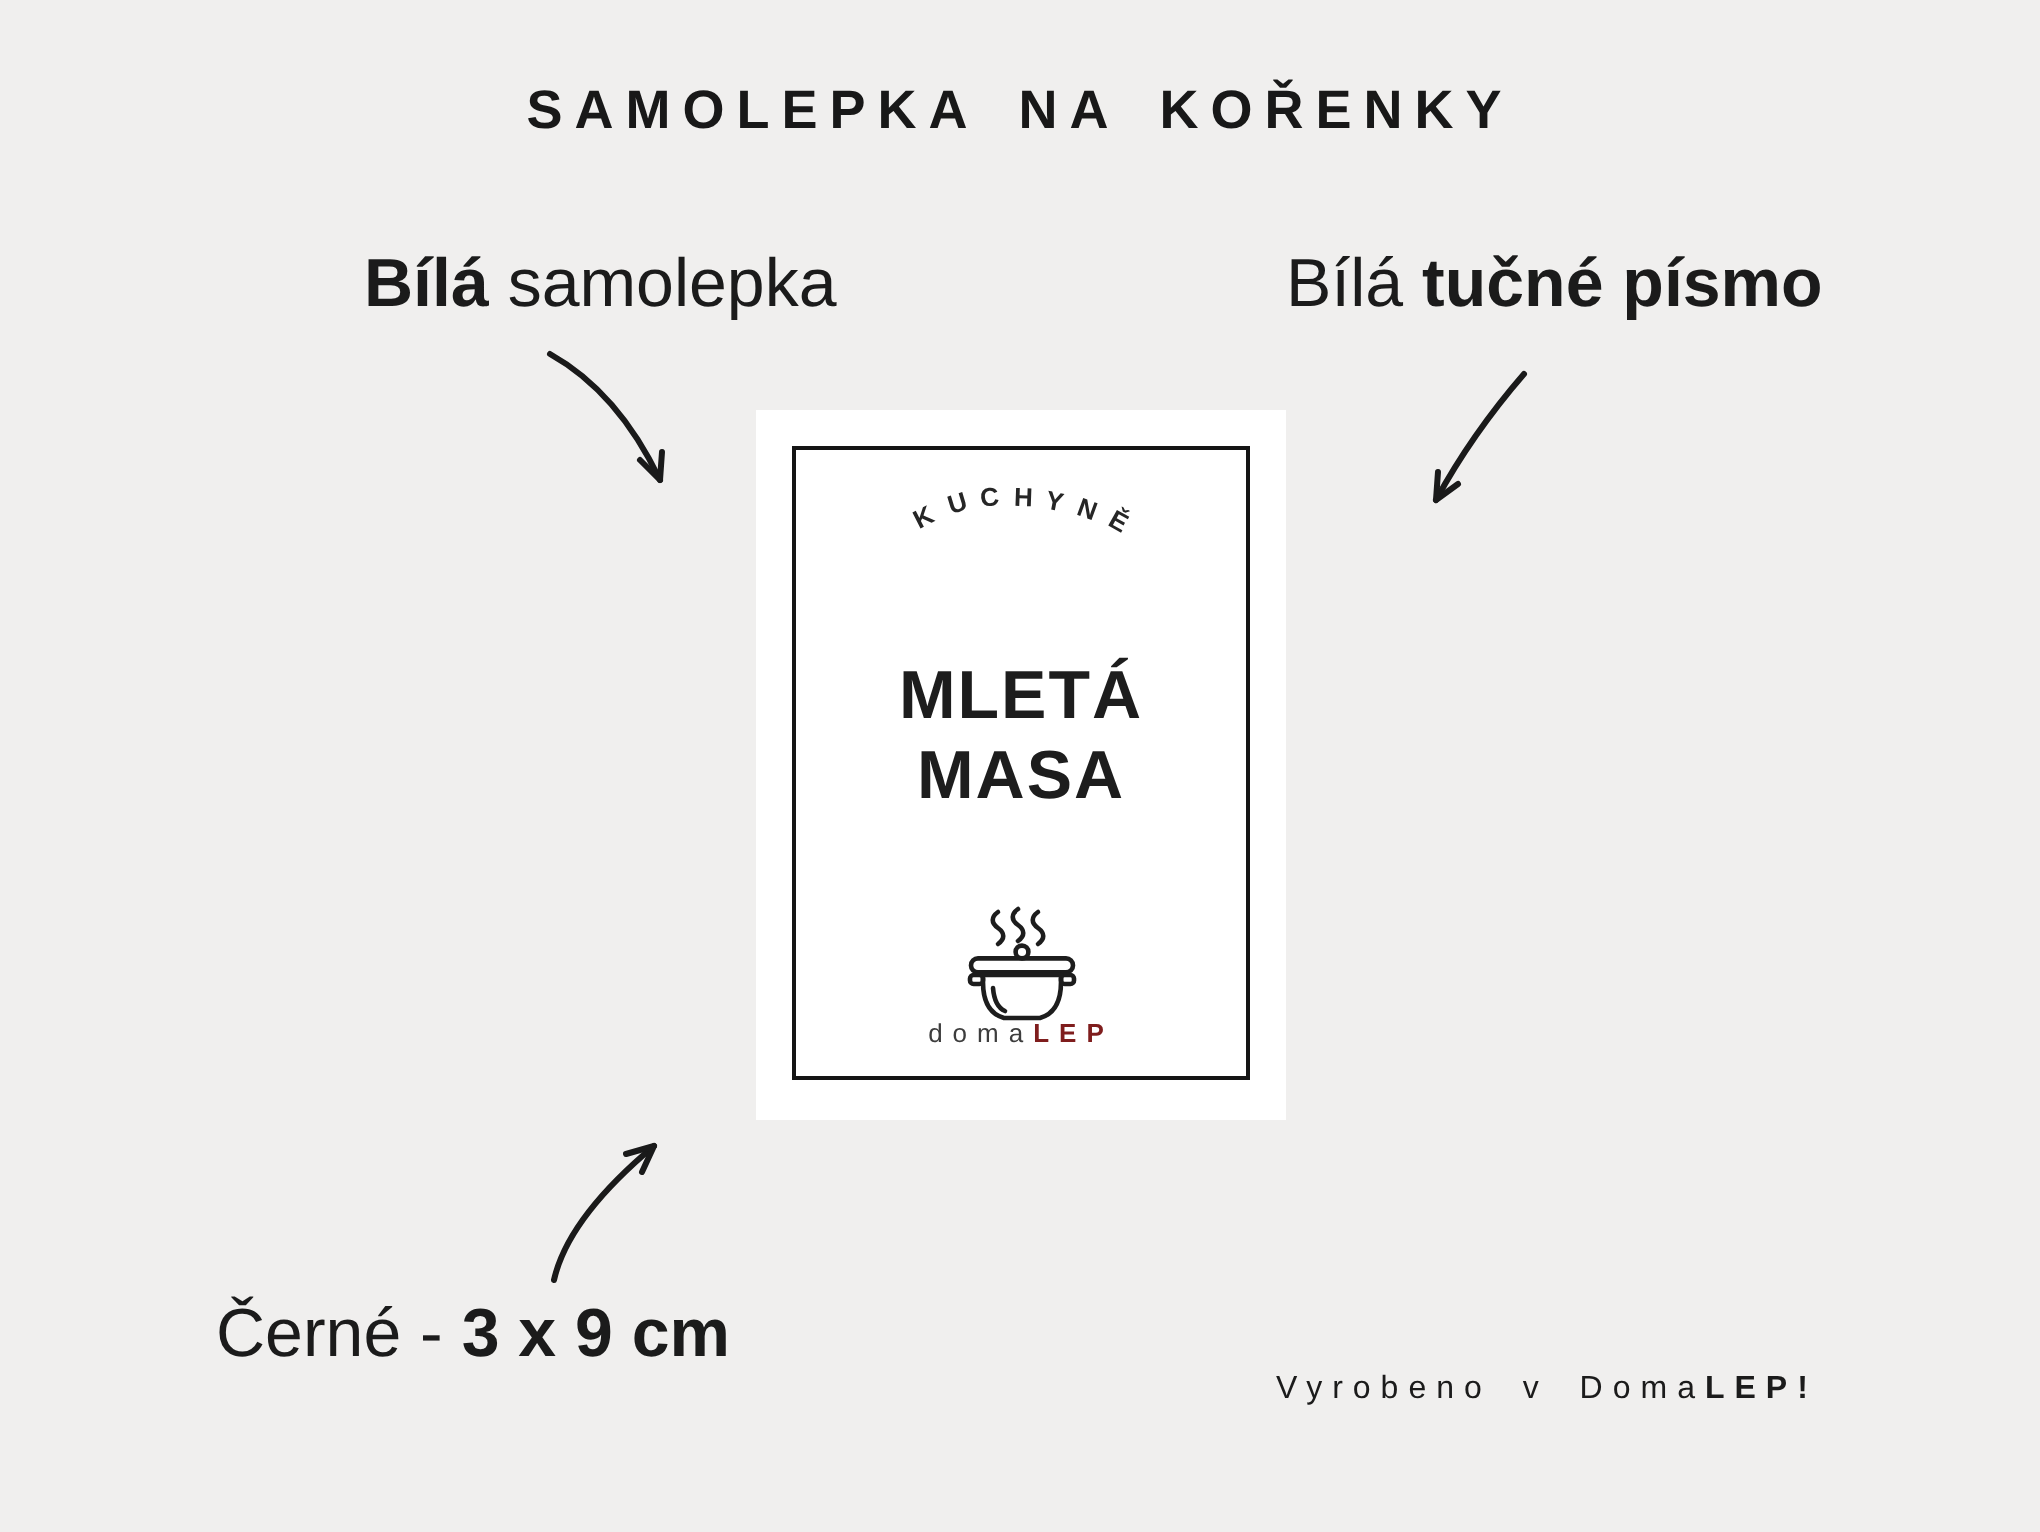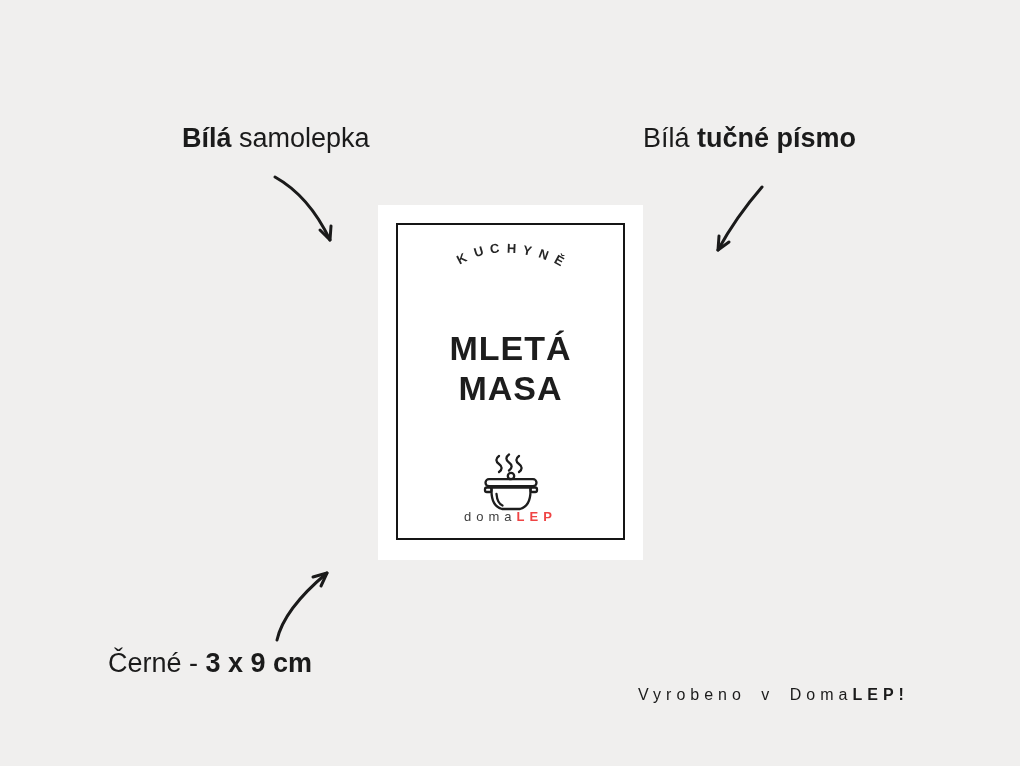--- a/index.html
+++ b/index.html
@@ -9,21 +9,21 @@
     font-family:"Liberation Sans", sans-serif; color:#1b1b1b;
   }
   b { font-weight:bold; }
 
   .title {
     position:absolute; top:40px; left:0; width:100%;
     text-align:center; font-size:27px; font-weight:bold;
     letter-spacing:6px; word-spacing:7px; color:#181818;
   }
 
-  .callout { position:absolute; font-size:27px; white-space:nowrap; }
+  .callout { position:absolute; font-size:34px; white-space:nowrap; }
   .callout-left   { left:182px; top:123px; }
   .callout-right  { left:643px; top:123px; }
   .callout-format { left:108px; top:648px; }
   .callout-made   { left:638px; top:686px; font-size:16px; letter-spacing:5px; word-spacing:6px; }
 
   
   .card {
     position:absolute; left:378px; top:205px; width:265px; height:355px;
     background:#ffffff;
   }
@@ -48,37 +48,38 @@
   .name {
     position:absolute; top:103px; left:0; width:100%;
     text-align:center; font-weight:bold; font-size:34px;
     line-height:40px; letter-spacing:1px; color:#1d1d1d;margin-top:20px;
   }
   .pot { position:absolute; top:244px; left:50%; transform:translateX(-50%); }
   .brand {
     position:absolute; top:304px; left:0; width:100%; text-align:center;
     font-size:13px; letter-spacing:5px; color:#3d3d3d;
   }
-  .brand b { color:#ef4444; }
+  .brand b { color:#7f1d1d; }
 
   .arrow { position:absolute; }
   .arrow path {
     fill:none; stroke:#1a1a1a; stroke-width:3;
     stroke-linecap:round; stroke-linejoin:round;
   }
   .pot path, .pot rect, .pot circle {
     fill:none; stroke:#1d1d1d; stroke-width:2.3;
     stroke-linecap:round; stroke-linejoin:round;
   }
 </style>
 </head>
 <body>
 
 <div class="canvas">
 
+  <div class="title">SAMOLEPKA NA KOŘENKY</div>
 
   <div class="callout callout-left"><b>Bílá</b>
     <span>samolepka</span>
   </div>
 
   <div class="callout callout-right"><span>Bílá</span>
     <b>tučné písmo</b>
   </div>
 
   <div class="callout callout-format"><span>Černé -</span>

